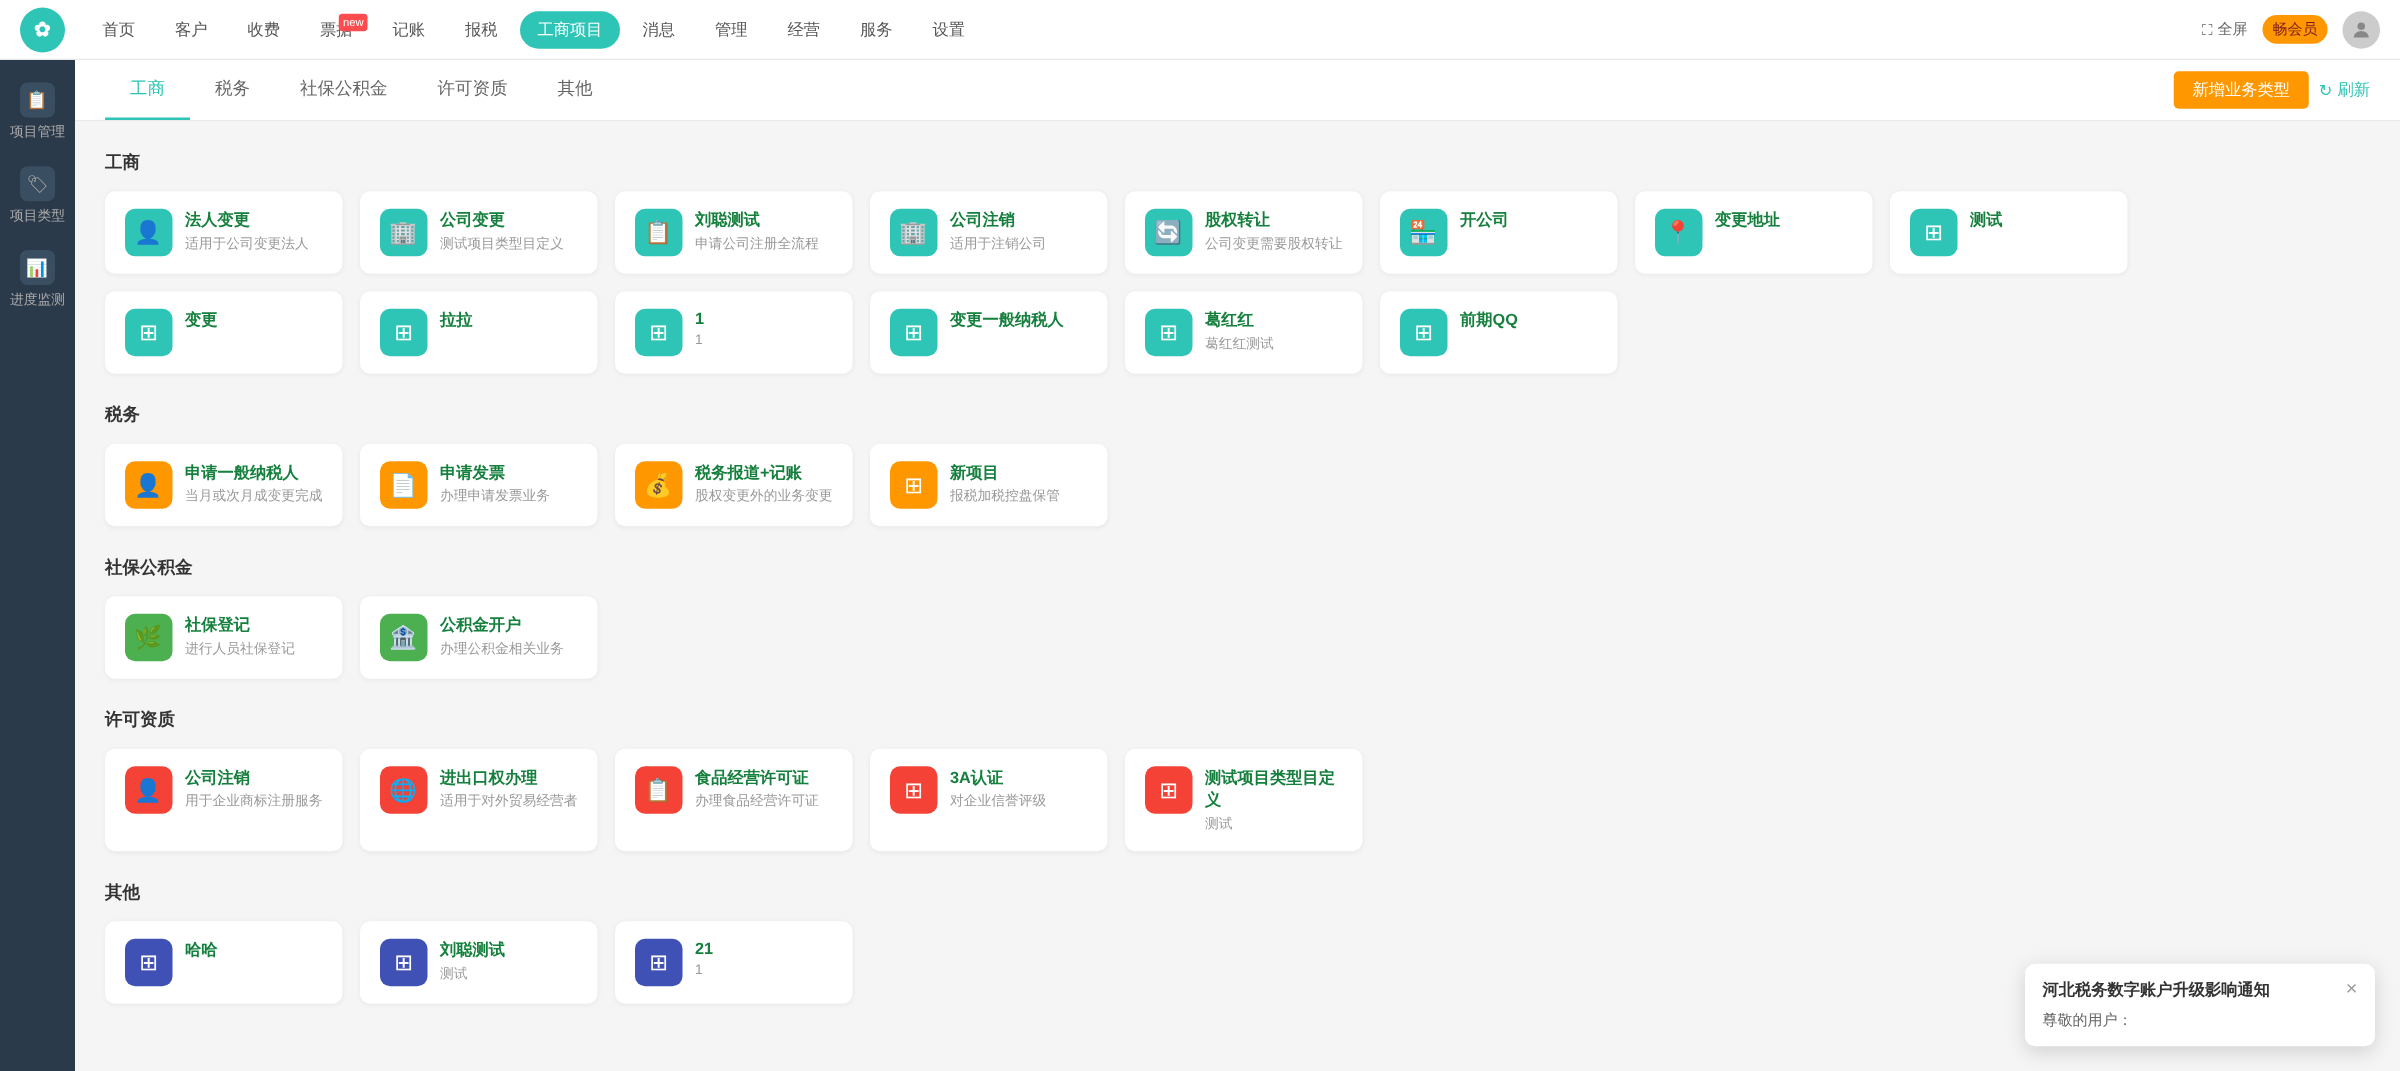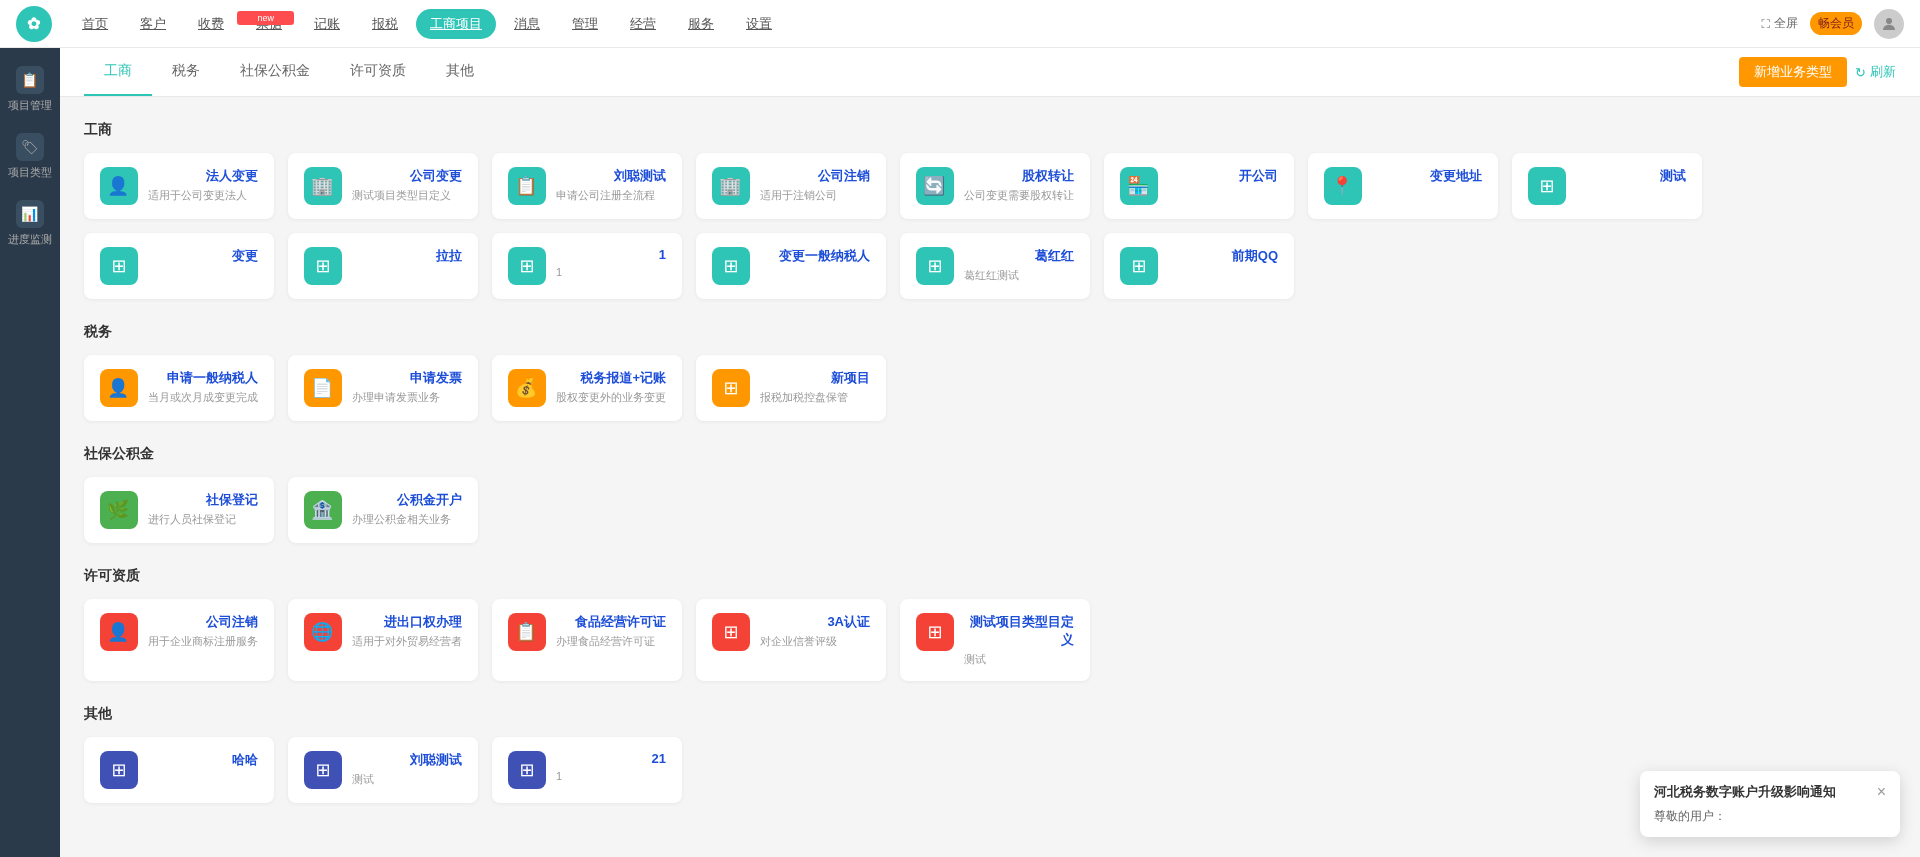--- a/index.html
+++ b/index.html
@@ -30,34 +30,33 @@
       display: flex; align-items: center; gap: 4px; flex: 1;
     }
     .nav-item {
       padding: 6px 14px;
       border-radius: 4px;
       cursor: pointer;
       font-size: 13px;
       color: #555;
       position: relative;
       white-space: nowrap;
-      text-decoration: underline;
     }
     .nav-item.active {
       background: #2ec4b6;
       color: white;
       border-radius: 20px;
     }
     .nav-item .new-badge {
       position: absolute;
       top: 2px; right: 2px;
       background: #ff4d4f;
       color: white;
       font-size: 9px;
-      padding: 0 20px;
+      padding: 0 3px;
       border-radius: 3px;
       line-height: 14px;
     }
     .nav-right {
       display: flex; align-items: center; gap: 12px; margin-left: auto;
     }
     .nav-right-btn {
       display: flex; align-items: center; gap: 4px; color: #666; cursor: pointer; font-size: 12px;
     }
     .member-btn {
@@ -180,28 +179,28 @@
       flex-shrink: 0;
       color: white;
     }
     .icon-teal { background: #2ec4b6; }
     .icon-orange { background: #ff9800; }
     .icon-red { background: #f44336; }
     .icon-green { background: #4caf50; }
     .icon-indigo { background: #3f51b5; }
 
     .card-content { flex: 1; min-width: 0; }
-    .card-title { font-size: 13px; font-weight: 600; color: #1d4ed8; margin-bottom: 3px; text-align: right; }
+    .card-title { font-size: 13px; font-weight: 600; color: #15803d; margin-bottom: 3px; }
     .card-desc { font-size: 11px; color: #999; line-height: 1.4; }
 
     
     .notification-popup {
       position: fixed;
       bottom: 20px; right: 20px;
-      width: 260px;
+      width: 280px;
       background: #fff;
       border-radius: 8px;
       box-shadow: 0 4px 16px rgba(0,0,0,0.15);
       padding: 12px 14px;
       font-size: 12px;
       color: #555;
     }
     .notif-header {
       display: flex; align-items: center; justify-content: space-between;
       margin-bottom: 6px;

